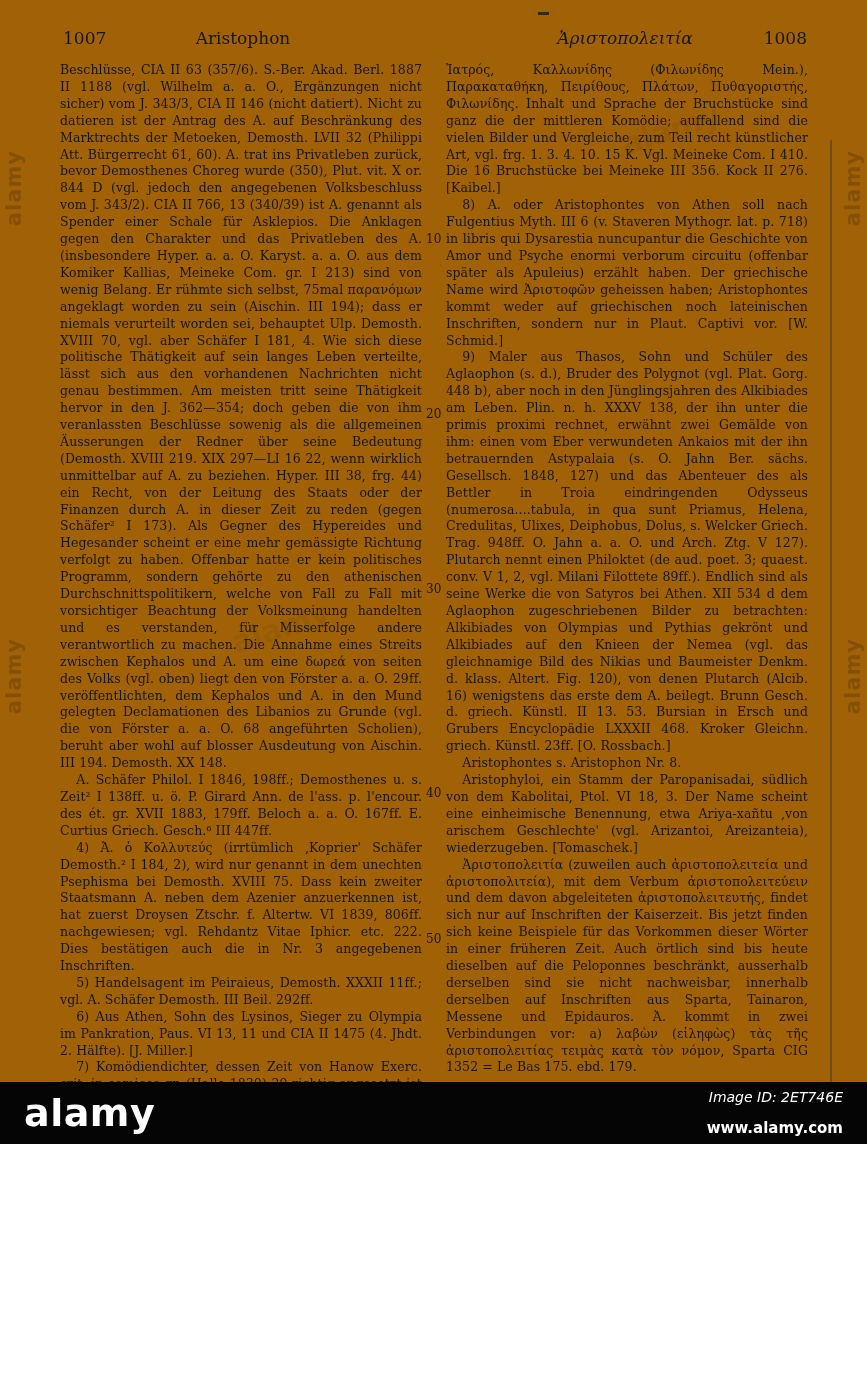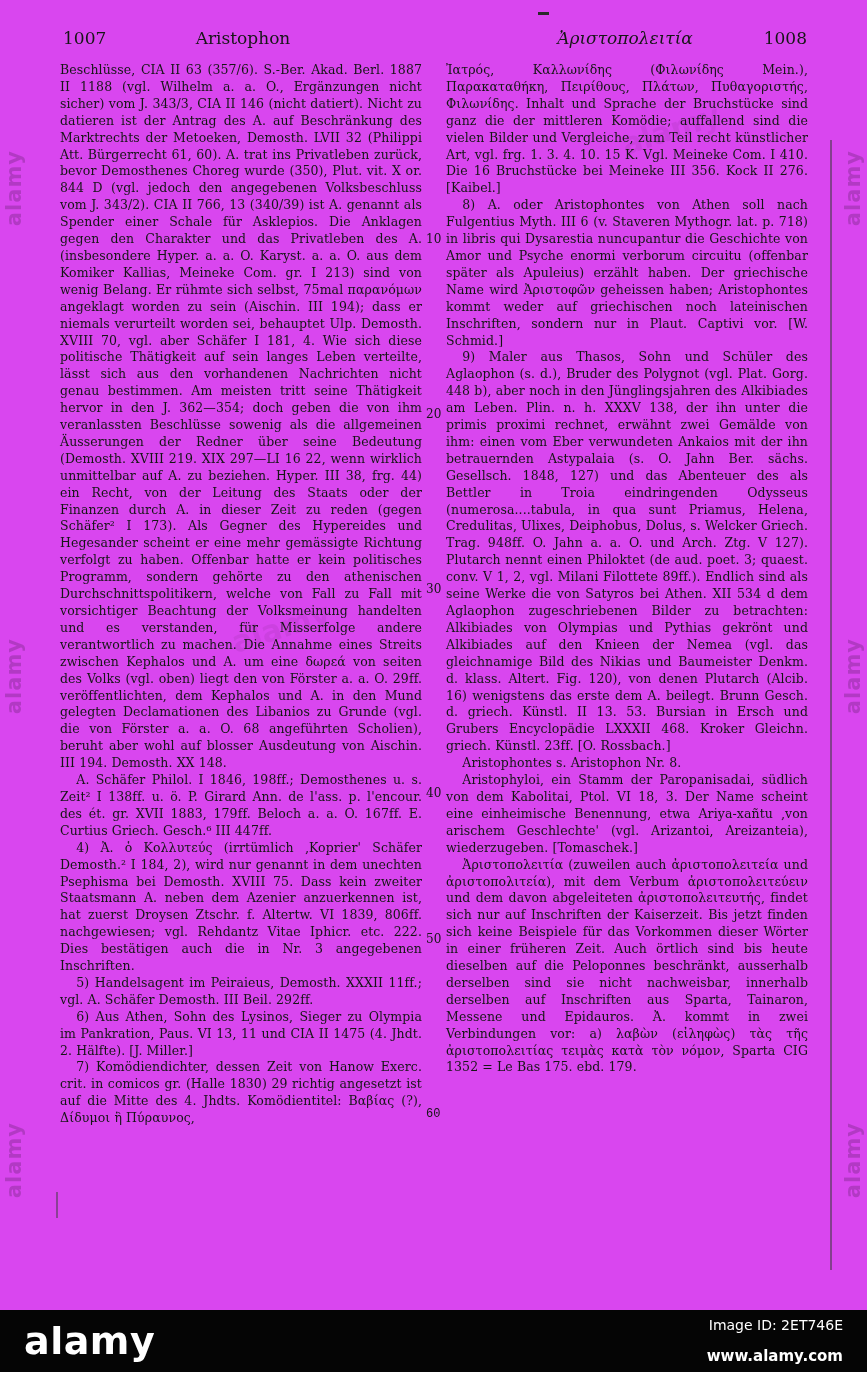--- a/index.html
+++ b/index.html
@@ -1,20 +1,20 @@
 <!DOCTYPE html>
 <html><head>
 <meta charset="utf-8">
 <style>
   html, body { margin: 0; padding: 0; background: #ffffff; }
   #photo {
     position: relative;
     width: 867px;
-    height: 1372px;
-    background: #d946ef;
+    height: 1144px;
+    background: #a16207;
     overflow: hidden;
     font-family: "DejaVu Serif", "Liberation Serif", serif;
     color: #161616;
   }
 
   
   .hdr-num, .hdr-title {
     position: absolute;
     top: 28px;
     font-size: 17px;
@@ -127,21 +127,21 @@
     font-family: "DejaVu Sans", "Liberation Sans", sans-serif;
   }
   #alamy-logo {
     color: #ffffff;
     font-weight: bold;
     font-size: 38px;
     letter-spacing: 0.5px;
     line-height: 1;
   }
   #alamy-meta { text-align: right; color: #ffffff; }
-  #alamy-meta .id  { font-size: 14px; margin-bottom: 14px; }
+  #alamy-meta .id  { font-size: 14px; margin-bottom: 14px; font-style: italic; }
   #alamy-meta .url { font-size: 15px; font-weight: bold; }
 </style>
 </head>
 <body>
 
 <div id="photo">
 
   <div id="artifact-dash"></div>
   <div id="edge-line-right"></div>
   <div id="edge-line-left"></div>

